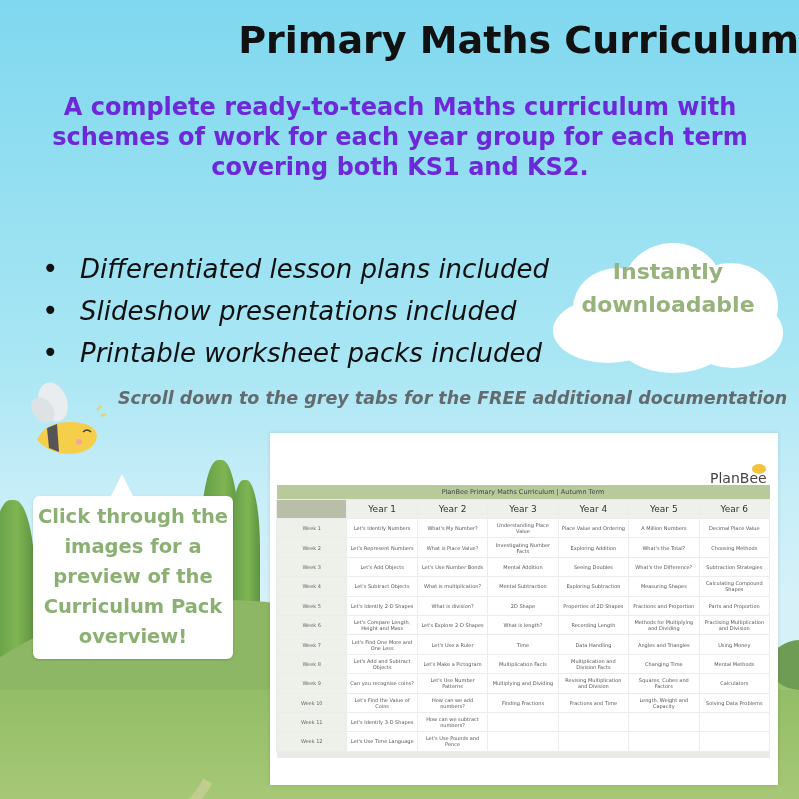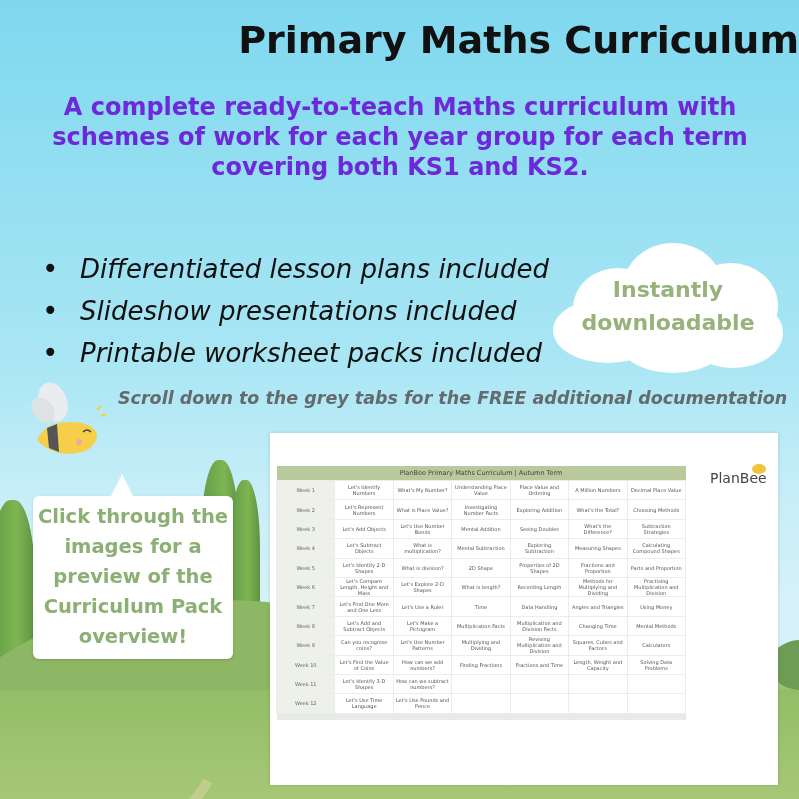--- a/index.html
+++ b/index.html
@@ -11,30 +11,30 @@
   .path{position:absolute;left:-40px;top:640px;width:260px;height:200px;border:10px solid #c7cf93;border-color:transparent transparent #c7cf93 transparent;border-radius:0 0 60% 40%;transform:rotate(-18deg);opacity:.85;}
   .tree{position:absolute;border-radius:45% 45% 20% 20%;background:linear-gradient(90deg,#5f9a46,#7fb552 60%,#5e9243);}
   .bush{position:absolute;border-radius:50%;background:#6f9c55;}
   .title{position:absolute;left:0;top:18px;width:799px;text-align:right;font-weight:bold;font-size:38px;color:#111;}
   .subtitle{position:absolute;left:20px;top:92px;width:760px;text-align:center;font-weight:bold;font-size:24px;line-height:30px;color:#6d28d9;}
   .bullets{position:absolute;left:34px;top:240px;margin:8px;padding:0;list-style:none;font-style:italic;}
   .bullets li{font-size:26px;line-height:41px;color:#111;}
   .bullets li:before{content:"•";display:inline-block;width:38px;font-size:28px;}
   .cloud{position:absolute;left:553px;top:243px;width:230px;height:130px;}
   .cloud .c{position:absolute;background:#fff;border-radius:50%;}
-  .cloud-text{position:absolute;left:553px;top:255px;width:230px;text-align:center;color:#98b27c;font-weight:bold;font-size:22px;line-height:33px;margin-top:18px;}
+  .cloud-text{position:absolute;left:553px;top:255px;width:230px;text-align:center;color:#98b27c;font-weight:bold;font-size:22px;line-height:33px;}
   .scroll-note{position:absolute;left:118px;top:388px;font-style:italic;font-weight:bold;font-size:17.5px;color:#636b6e;}
   .bee{position:absolute;left:25px;top:380px;width:90px;height:80px;}
   .callout{position:absolute;left:33px;top:496px;width:200px;height:163px;background:#fff;border-radius:6px;box-shadow:0 1px 3px rgba(0,0,0,.15);}
   .callout:before{content:"";position:absolute;left:78px;top:-22px;border-left:11px solid transparent;border-right:11px solid transparent;border-bottom:22px solid #fff;}
   .callout-text{position:absolute;left:33px;top:502px;width:200px;text-align:center;color:#8caf73;font-weight:bold;font-size:19.5px;line-height:30px;}
   .sheet{position:absolute;left:270px;top:433px;width:508px;height:352px;background:#fff;box-shadow:0 0 4px rgba(0,0,0,.12);}
   .logo{position:absolute;left:710px;top:470px;font-size:14px;color:#444;}
   .logo-bee{position:absolute;left:752px;top:464px;width:14px;height:10px;border-radius:50%;background:#f3c43b;}
-  table.cur{position:absolute;left:276px;top:466px;width:410px;border-collapse:collapse;font-size:5px;color:#555;table-layout:fixed;}
+  table.cur{position:absolute;left:276px;top:485px;width:494px;border-collapse:collapse;font-size:5px;color:#555;table-layout:fixed;}
   table.cur td,table.cur th{border:1px solid #ececec;text-align:center;padding:0 2px;height:18.4px;line-height:6px;overflow:hidden;}
   table.cur .cap{background:#b8c99c;color:#444;font-size:6.5px;height:14px;border:none;font-weight:normal;}
   table.cur .yh{background:#eef0ea;font-size:9px;color:#333;height:18px;font-weight:normal;}
   table.cur .corner{background:#b9bea8;}
   table.cur .wk{background:#eef0ea;color:#666;font-size:5px;width:36px;}
   table.cur tr.foot td{height:6px;background:#e8eae5;border:none;}
 </style>
 </head>
 <body>
 
@@ -94,20 +94,29 @@
 
 <div class="sheet"></div>
 <div class="logo">PlanBee</div>
 <div class="logo-bee"></div>
 
 <table class="cur">
   <tbody>
       <tr>
         <th class="cap" colspan="7">PlanBee Primary Maths Curriculum | Autumn Term</th>
       </tr>
+  <tr>
+    <th class="yh corner" style="width:36px;"></th>
+    <th class="yh">Year 1</th>
+    <th class="yh">Year 2</th>
+    <th class="yh">Year 3</th>
+    <th class="yh">Year 4</th>
+    <th class="yh">Year 5</th>
+    <th class="yh">Year 6</th>
+  </tr>
   </tbody>
     <tbody id="rows">
       <tr>
         <td class="wk">Week 1</td>
         <td>Let's Identify Numbers</td>
         <td>What's My Number?</td>
         <td>Understanding Place Value</td>
         <td>Place Value and Ordering</td>
         <td>A Million Numbers</td>
         <td>Decimal Place Value</td>

